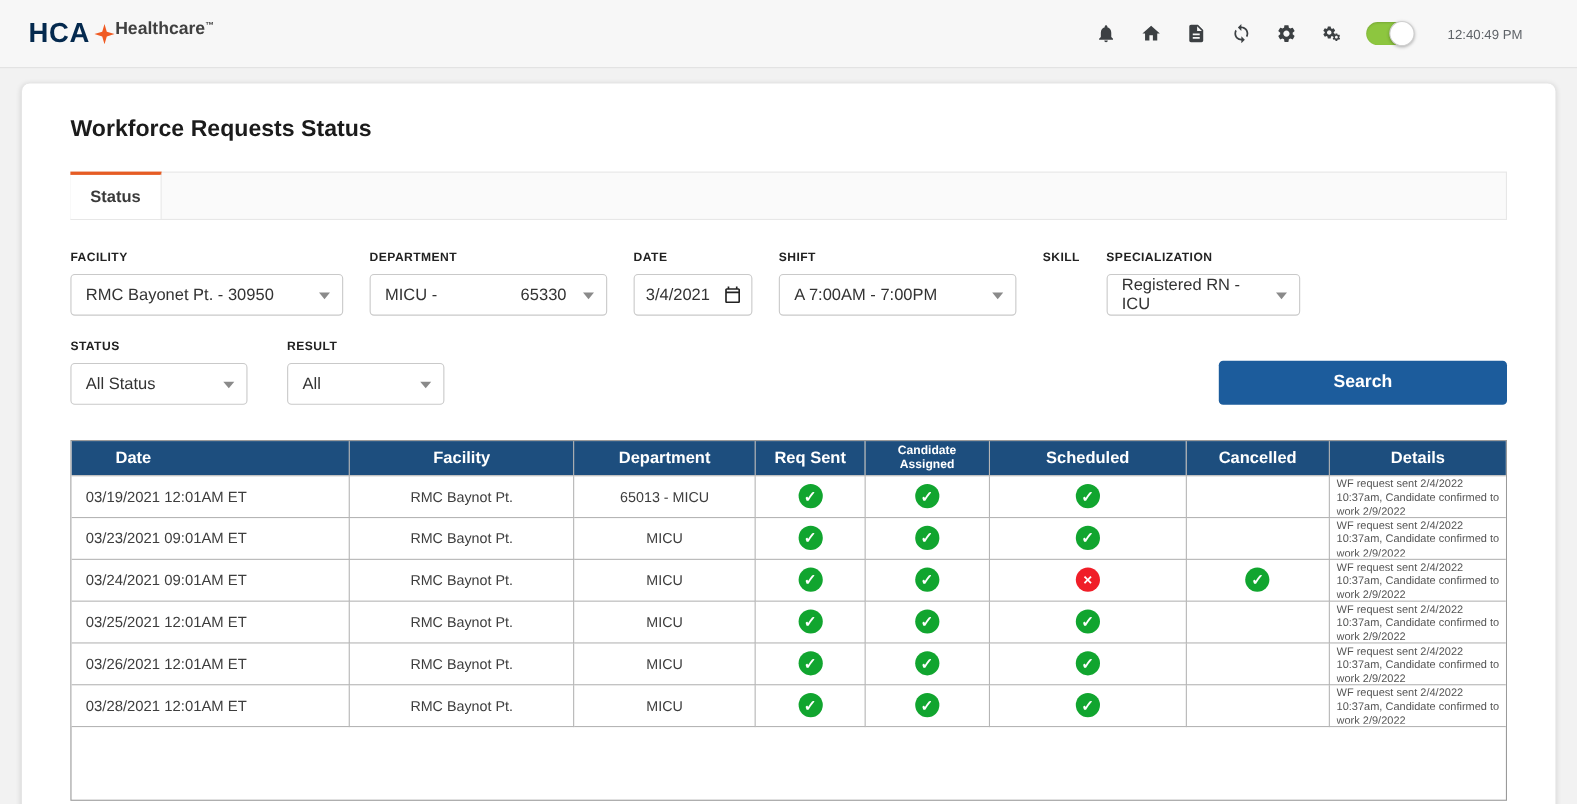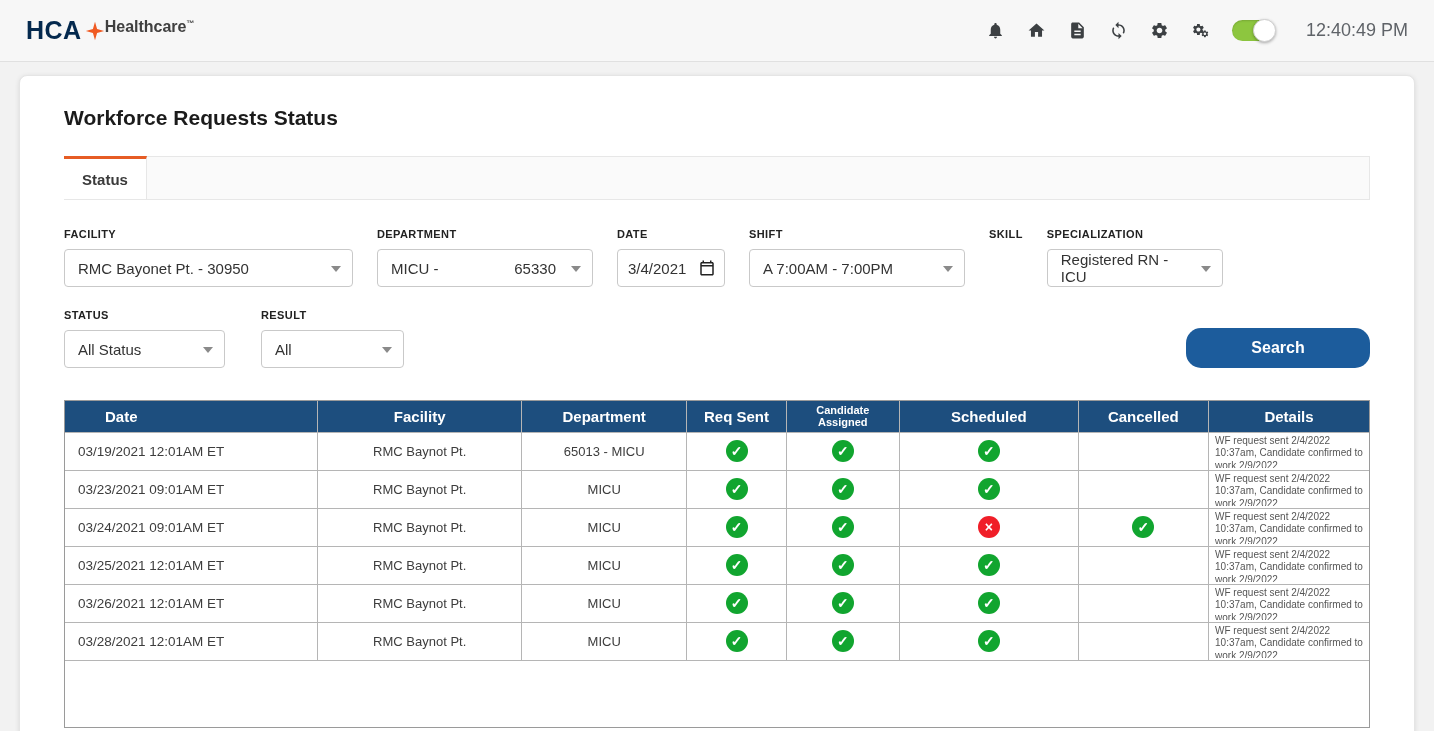--- a/index.html
+++ b/index.html
@@ -26,21 +26,21 @@
   .tbicon { width:19px; height:19px; fill:#3c4043; cursor:pointer; display:block; }
   .toggle {
     width:42px; height:21px; border-radius:11px; background:#8dc63f;
     position:relative; cursor:pointer; box-shadow:inset 0 1px 2px rgba(0,0,0,.15);
   }
   .toggle-knob {
     position:absolute; right:-2px; top:-1px; width:23px; height:23px;
     border-radius:50%; background:#fff; border:1px solid #d0d0d0;
     box-shadow:0 1px 3px rgba(0,0,0,.3);
   }
-  .clock { font-size:18px; color:#5f6368; margin-left:10px; min-width:92px; }
+  .clock { font-size:12px; color:#5f6368; margin-left:10px; min-width:92px; }
 
   
   .card {
     margin:13px 19px; background:#fff; border:1px solid #e5e5e5; border-radius:8px;
     box-shadow:0 1px 5px rgba(0,0,0,.10);
     padding:30px 44px 34px 44px; min-height:640px;
   }
   .page-title { font-size:21px; font-weight:bold; color:#1b1b1b; }
 
   .tabstrip {
@@ -61,35 +61,35 @@
   .selectbox {
     height:38px; border:1px solid #c9c9c9; border-radius:4px; background:#fff;
     display:flex; align-items:center; padding:0 30px 0 13px; font-size:15px; color:#333;
     position:relative; cursor:pointer;
   }
   .selectbox .caret {
     position:absolute; right:11px; top:16px; width:0; height:0;
     border-left:5px solid transparent; border-right:5px solid transparent;
     border-top:6px solid #8a8a8a;
   }
-  .w-facility { width:289px; } .w-department { width:216px; } .w-shift { width:216px; }
+  .w-facility { width:248px; } .w-department { width:216px; } .w-shift { width:216px; }
   .w-skill { width:144px; } .w-spec { width:176px; } .w-status { width:161px; } .w-result { width:143px; }
   .dept-spread { display:flex; width:100%; justify-content:space-between; padding-right:6px; }
   .datebox {
     width:108px; height:38px; border:1px solid #c9c9c9; border-radius:4px; background:#fff;
     display:flex; align-items:center; justify-content:space-between; padding:0 8px 0 10px;
   }
   .datebox input {
     border:none; outline:none; width:64px; font-size:15px; color:#333;
     font-family:"Liberation Sans", sans-serif; background:transparent;
   }
   .cal-icon { width:18px; height:18px; fill:#222; cursor:pointer; }
   .search-btn {
-    margin-left:auto; width:184px; height:40px; background:#1c5c9c; color:#fff;
-    border:none; border-radius:15px; font-size:16px; font-weight:bold; cursor:pointer;
+    margin-left:auto; width:262px; height:40px; background:#1c5c9c; color:#fff;
+    border:none; border-radius:4px; font-size:16px; font-weight:bold; cursor:pointer;
     font-family:"Liberation Sans", sans-serif;
   }
 
   
   .table-wrap { margin-top:32px; border:1px solid #9a9a9a; height:328px; overflow:hidden; background:#fff; }
   table { width:100%; border-collapse:collapse; table-layout:fixed; }
   th {
     background:#1d4e7e; color:#fff; font-size:15px; font-weight:600;
     height:31px; border:1px solid #b5b5b5; border-top:none; text-align:center; vertical-align:middle;
   }

